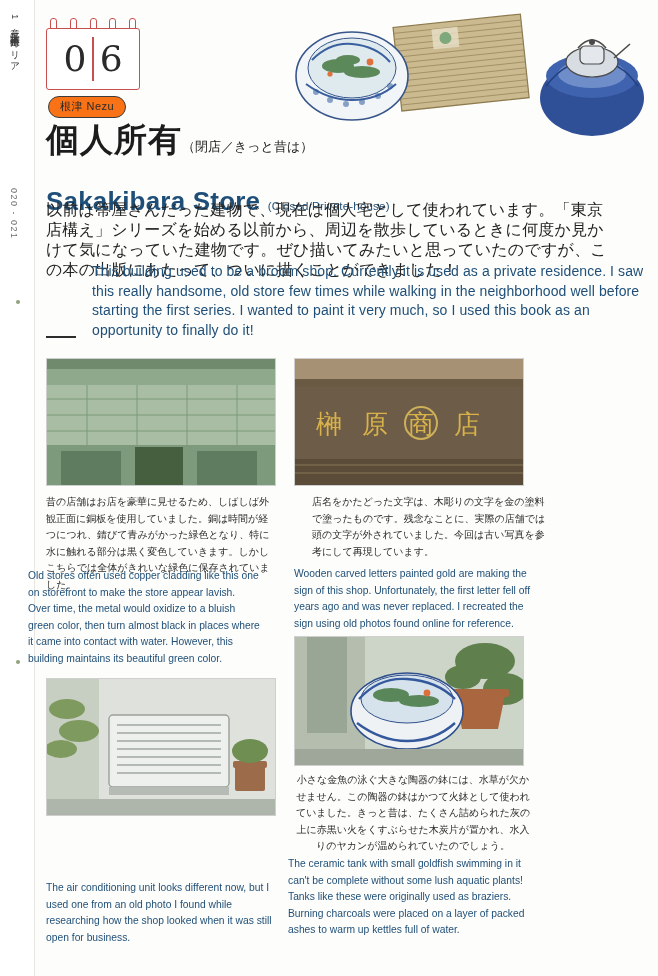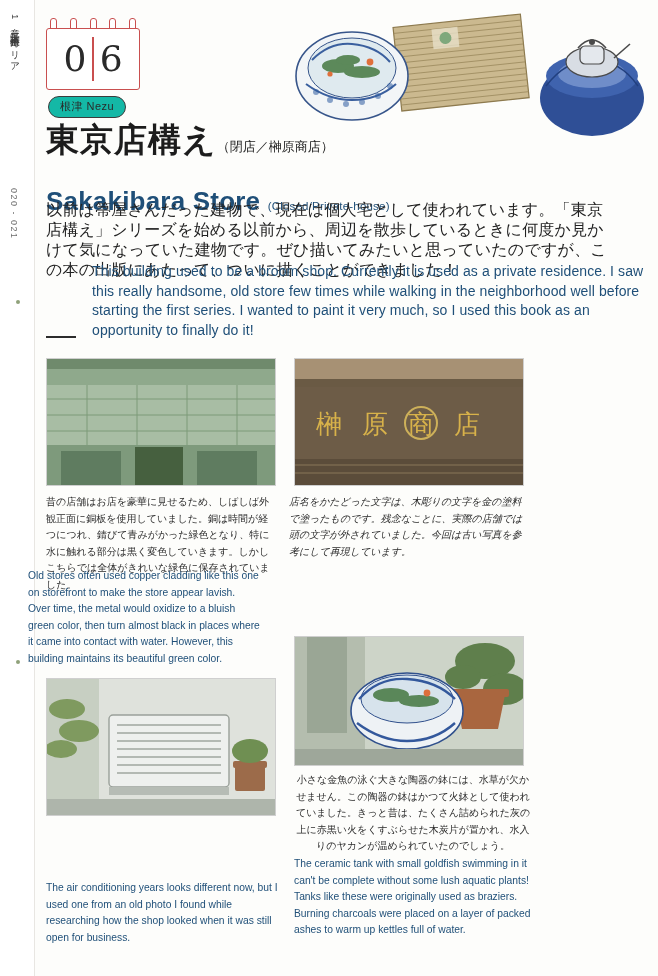--- a/index.html
+++ b/index.html
@@ -115,21 +115,21 @@
   .area-tag {
     position: absolute;
     left: 48px;
     top: 96px;
     border: 1.3px solid #3c3c3c;
     border-radius: 11px;
     padding: 2px 11px 3px;
     font-size: 11px;
     letter-spacing: 0.5px;
     color: #2a2a2a;
-    background: #14b8a6;
+    background: #f97316;
   }
 
   
   .title-ja {
     position: absolute;
     left: 46px;
     top: 118px;
     font-family: "DejaVu Serif", serif;
     font-size: 33px;
     font-weight: bold;
@@ -210,30 +210,30 @@
     line-height: 16.5px;
     color: #1f4f78;
   }
 
   
   .fig1 { left: 46px; top: 358px; width: 228px; height: 126px; }
   .cap1ja { left: 46px; top: 494px; width: 232px; }
   .cap1en { left: 28px; top: 568px; width: 232px; }
 
   .fig2 { left: 294px; top: 358px; width: 228px; height: 126px; }
-  .cap2ja { left: 289px; top: 494px; width: 234px; font-style: italic; }
+  .cap2ja { left: 312px; top: 494px; width: 234px; }
   .cap2en { left: 294px; top: 566px; width: 238px; }
 
   .fig3 { left: 46px; top: 678px; width: 228px; height: 136px; }
   .cap3ja { left: 46px; top: 824px; width: 232px; }
   .cap3en { left: 46px; top: 880px; width: 240px; }
 
   .fig4 { left: 294px; top: 636px; width: 228px; height: 128px; }
   .cap4ja { left: 294px; top: 772px; width: 238px; text-align: center; }
-  .cap4en { left: 294px; top: 856px; width: 240px; }
+  .cap4en { left: 288px; top: 856px; width: 240px; }
 
   
   .header-art {
     position: absolute;
     left: 286px;
     top: 10px;
     width: 366px;
     height: 130px;
   }
 </style>
@@ -260,21 +260,21 @@
     <div class="cal-body">
       <div class="cal-digit">0</div>
       <div class="cal-sep"></div>
       <div class="cal-digit">6</div>
     </div>
   </div>
 
   <div class="area-tag">根津  Nezu</div>
 
   <div class="title-ja">
-    <span>東京店構え</span><span class="title-ja-note">（閉店／榊原商店）</span>
+    <span>個人所有</span><span class="title-ja-note">（閉店／きっと昔は）</span>
   </div>
   <div class="title-en">
     <span>Sakakibara Store</span>
     <span class="title-en-note">(Closed/Private-house)</span>
   </div>
 
   <div class="header-art">
     <svg width="366" height="130" viewBox="0 0 366 130">
 
       <g transform="rotate(-6 200 60)">
@@ -379,20 +379,21 @@
       </g>
       <circle cx="126" cy="64" r="16" fill="none" stroke="#cdb05a" stroke-width="2"></circle>
       <rect x="0" y="100" width="228" height="26" fill="#5b4c3a"></rect>
       <g stroke="#8a7659" stroke-width="1">
         <line x1="0" y1="106" x2="228" y2="106"></line>
           <line x1="0" y1="114" x2="228" y2="114"></line>
       </g>
     </svg>
   </div>
   <div class="cap-ja cap2ja">店名をかたどった文字は、木彫りの文字を金の塗料で塗ったものです。残念なことに、実際の店舗では頭の文字が外されていました。今回は古い写真を参考にして再現しています。</div>
+  <div class="cap-en cap2en">Wooden carved letters painted gold are making the sign of this shop. Unfortunately, the first letter fell off years ago and was never replaced. I recreated the sign using old photos found online for reference.</div>
 
   <div class="fig fig3">
     <svg width="228" height="136" viewBox="0 0 228 136">
       <rect width="228" height="136" fill="#dfe2dc"></rect>
       <rect x="0" y="0" width="52" height="136" fill="#c7cfc2"></rect>
       <g fill="#7f9a5f">
         <ellipse cx="20" cy="30" rx="18" ry="10"></ellipse>
         <ellipse cx="32" cy="52" rx="20" ry="11"></ellipse>
         <ellipse cx="14" cy="70" rx="16" ry="9"></ellipse>
       </g>
@@ -410,21 +411,21 @@
       <g fill="#9c6b4a">
         <rect x="188" y="86" width="30" height="26" rx="2"></rect>
         <rect x="186" y="82" width="34" height="7" rx="2"></rect>
       </g>
       <g fill="#6f8f52">
         <ellipse cx="203" cy="72" rx="18" ry="12"></ellipse>
       </g>
       <rect x="0" y="120" width="228" height="16" fill="#aeb5ab"></rect>
     </svg>
   </div>
-  <div class="cap-en cap3en">The air conditioning years looks different now, but I used one from an old photo I found while researching how the shop looked when it was still open for business.</div>
+  <div class="cap-en cap3en">The air conditioning unit looks different now, but I used one from an old photo I found while researching how the shop looked when it was still open for business.</div>
 
   <div class="fig fig4">
     <svg width="228" height="128" viewBox="0 0 228 128">
       <rect width="228" height="128" fill="#cdd4c8"></rect>
       <rect x="0" y="0" width="70" height="128" fill="#b4bdae"></rect>
       <rect x="12" y="0" width="40" height="96" fill="#9aa695"></rect>
       <g fill="#5f7f4c">
         <ellipse cx="190" cy="24" rx="30" ry="18"></ellipse>
         <ellipse cx="210" cy="52" rx="22" ry="16"></ellipse>
         <ellipse cx="168" cy="40" rx="18" ry="12"></ellipse>

